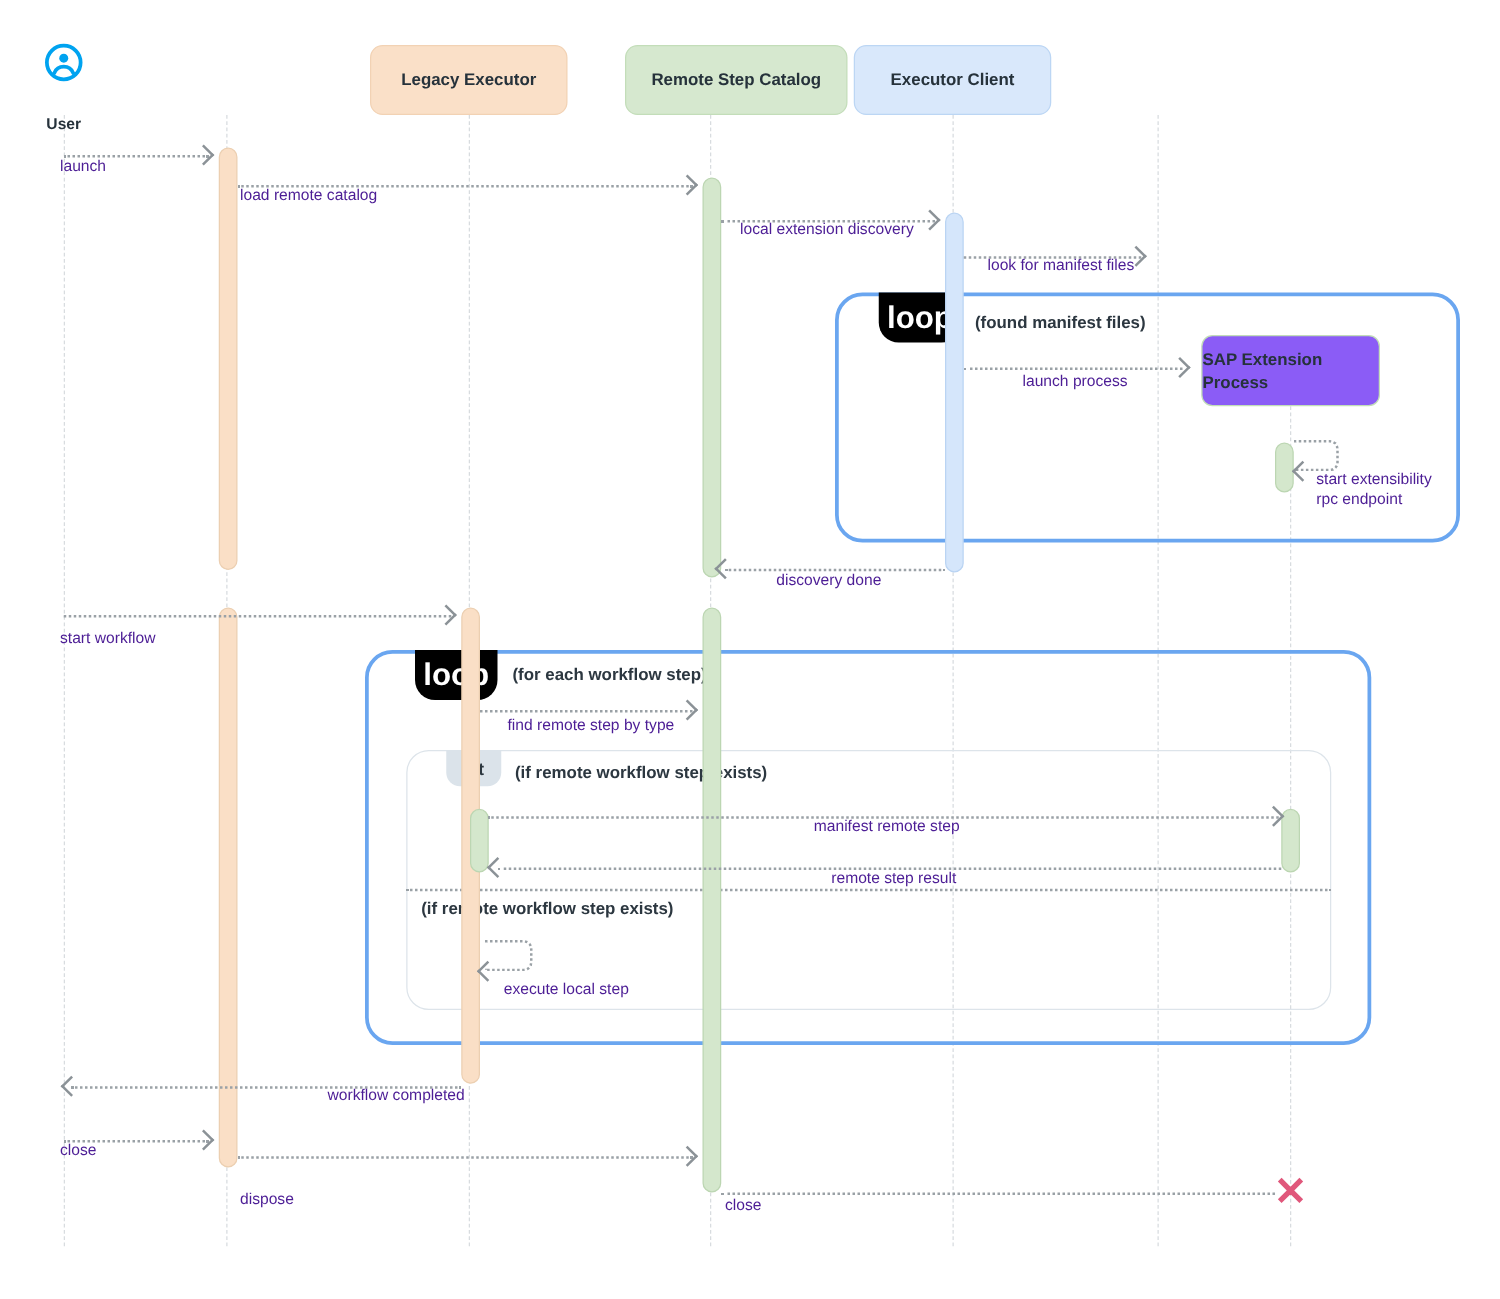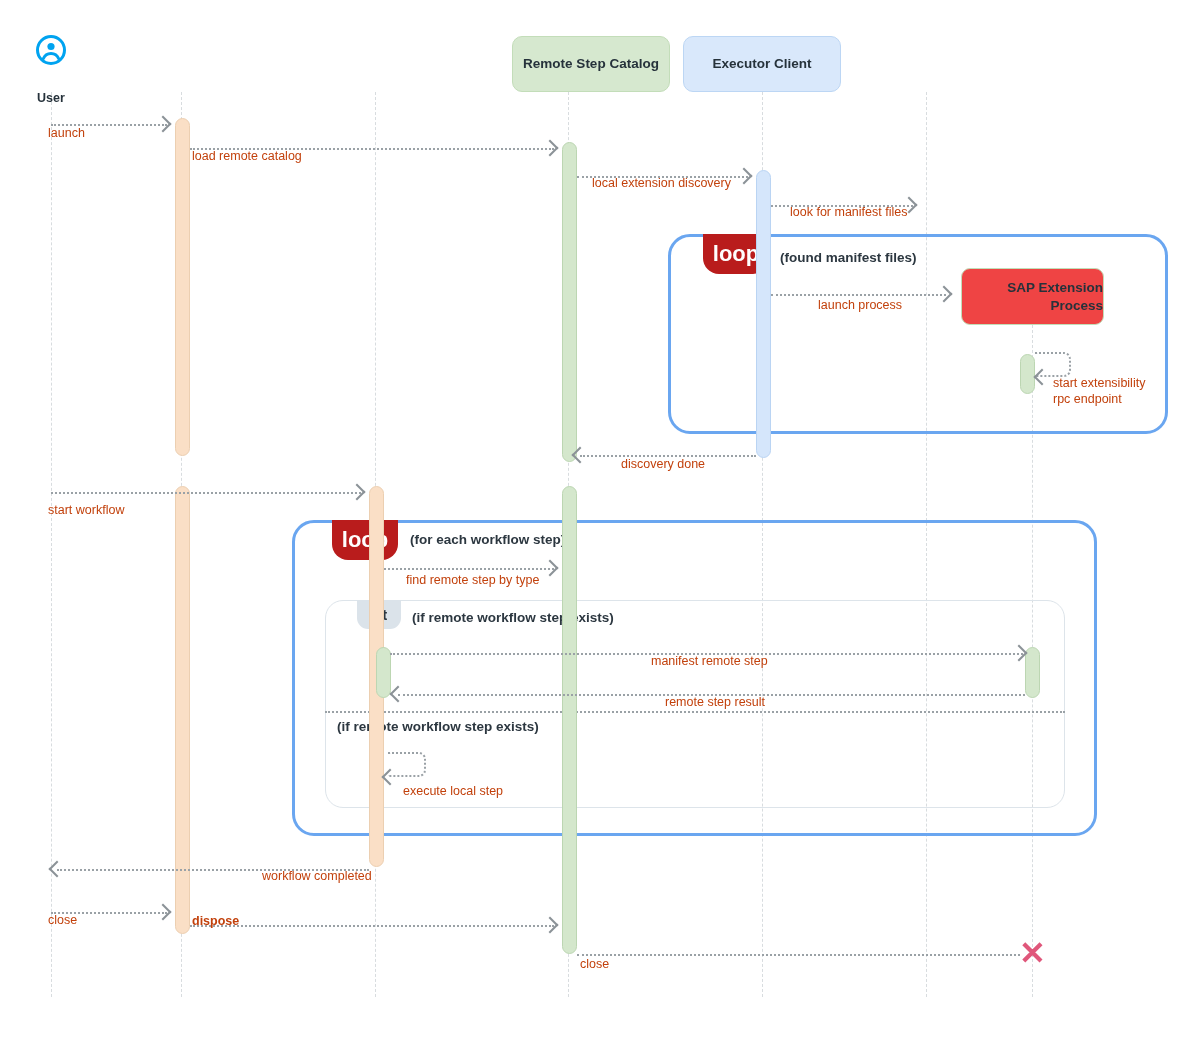--- a/index.html
+++ b/index.html
@@ -67,61 +67,61 @@
     position: absolute;
     width: 12px; height: 12px;
     border-top: 2px solid #8b9297;
     border-right: 2px solid #8b9297;
   }
   .arrow-r { transform: rotate(45deg); }
   .arrow-l { transform: rotate(-135deg); }
   .msglabel {
     position: absolute;
     font-size: 12.5px;
-    color: #c2410c;
+    color: #4c1d95;
     white-space: nowrap;
     line-height: 1.25;
   }
   
   .fragment {
     position: absolute;
     border-radius: 22px;
   }
   .frag-loop { border: 3px solid #6aa6f0; }
   .frag-alt  { border: 1.5px solid #dde4ea; border-radius: 18px; }
   .frag-tab {
     position: absolute;
     display: flex; align-items: center; justify-content: center;
     font-weight: bold;
     border-bottom-left-radius: 16px;
     border-bottom-right-radius: 16px;
   }
-  .tab-loop { background: #b91c1c; color: #ffffff; font-size: 22px; justify-content: center; }
+  .tab-loop { background: #000000; color: #ffffff; font-size: 25px; justify-content: center; }
   .tab-alt  { background: #dbe3ea; color: #2c3740; font-size: 14px;
               border-bottom-left-radius: 11px; border-bottom-right-radius: 11px; }
   .frag-cond {
     position: absolute;
     font-size: 13.5px; font-weight: bold; color: #2c3740; white-space: nowrap;
   }
   .frag-divider {
     position: absolute; height: 0; border-top: 2px dotted #9aa1a6;
   }
   
   .destroy-x {
     position: absolute;
     font-size: 32px; font-weight: bold; color: #e0577b;
     line-height: 1; font-family: "Liberation Sans", sans-serif;
   }
   .procbox {
     position: absolute;
     display: flex; align-items: center; justify-content: center;
     border-radius: 9px;
-    background: #ef4444; border: 1px solid #c2ddb8;
+    background: #8b5cf6; border: 1px solid #c2ddb8;
     font-weight: bold; font-size: 13.5px; color: #26323b;
-    text-align: right; line-height: 1.3;
+    text-align: left; line-height: 1.3;
   }
   .selfloop {
     position: absolute;
     border-top: 2px dotted #9aa1a6;
     border-right: 2px dotted #9aa1a6;
     border-bottom: 2px dotted #9aa1a6;
     border-top-right-radius: 7px;
     border-bottom-right-radius: 7px;
   }
 </style>
@@ -143,22 +143,25 @@
       <svg width="32" height="32" viewBox="0 0 32 32">
         <circle cx="16" cy="16" r="13.5" fill="none" stroke="#00a3f0" stroke-width="3"></circle>
         <circle cx="16" cy="12.5" r="3.6" fill="#00a3f0"></circle>
         <path d="M8.4 24.5a8.2 8.2 0 0 1 15.2 0" fill="none" stroke="#00a3f0" stroke-width="3" stroke-linecap="round"></path>
       </svg>
     </span>
     <span class="actor-label">User</span>
   </div>
 
 
-
-  <div class="participant p-green" style="left:512px; top:36px; width:158px; height:56px;">
+  <div class="participant p-orange" style="left:296px; top:36px; width:158px; height:56px;">
+    <span>Legacy Executor</span>
+  </div>
+
+  <div class="participant p-green" style="left:500px; top:36px; width:178px; height:56px;">
     <span>Remote Step Catalog</span>
   </div>
 
   <div class="participant p-blue" style="left:683px; top:36px; width:158px; height:56px;">
     <span>Executor Client</span>
   </div>
 
 
   <div class="fragment frag-loop" style="left:668px; top:234px; width:500px; height:200px;"></div>
   <div class="frag-tab tab-loop" style="left:703px; top:234px; width:66px; height:40px;">
@@ -249,19 +252,19 @@
   <div class="msgline" style="left:57px; top:869px; width:312px;"></div>
   <div class="arrow-l" style="left:51px; top:863px;"></div>
   <div class="msglabel" style="left:262px; top:869px;">workflow completed</div>
 
   <div class="msgline" style="left:51px; top:912px; width:116px;"></div>
   <div class="arrow-r" style="left:157px; top:906px;"></div>
   <div class="msglabel" style="left:48px; top:913px;">close</div>
 
   <div class="msgline" style="left:190px; top:925px; width:364px;"></div>
   <div class="arrow-r" style="left:544px; top:919px;"></div>
-  <div class="msglabel" style="left:192px; top:914px;font-weight:bold;">dispose</div>
+  <div class="msglabel" style="left:192px; top:952px;">dispose</div>
 
   <div class="msgline" style="left:577px; top:954px; width:443px;"></div>
   <div class="destroy-x" style="left:1019px; top:937px;">✕</div>
   <div class="msglabel" style="left:580px; top:957px;">close</div>
 
 </div>
 
 </body></html>

